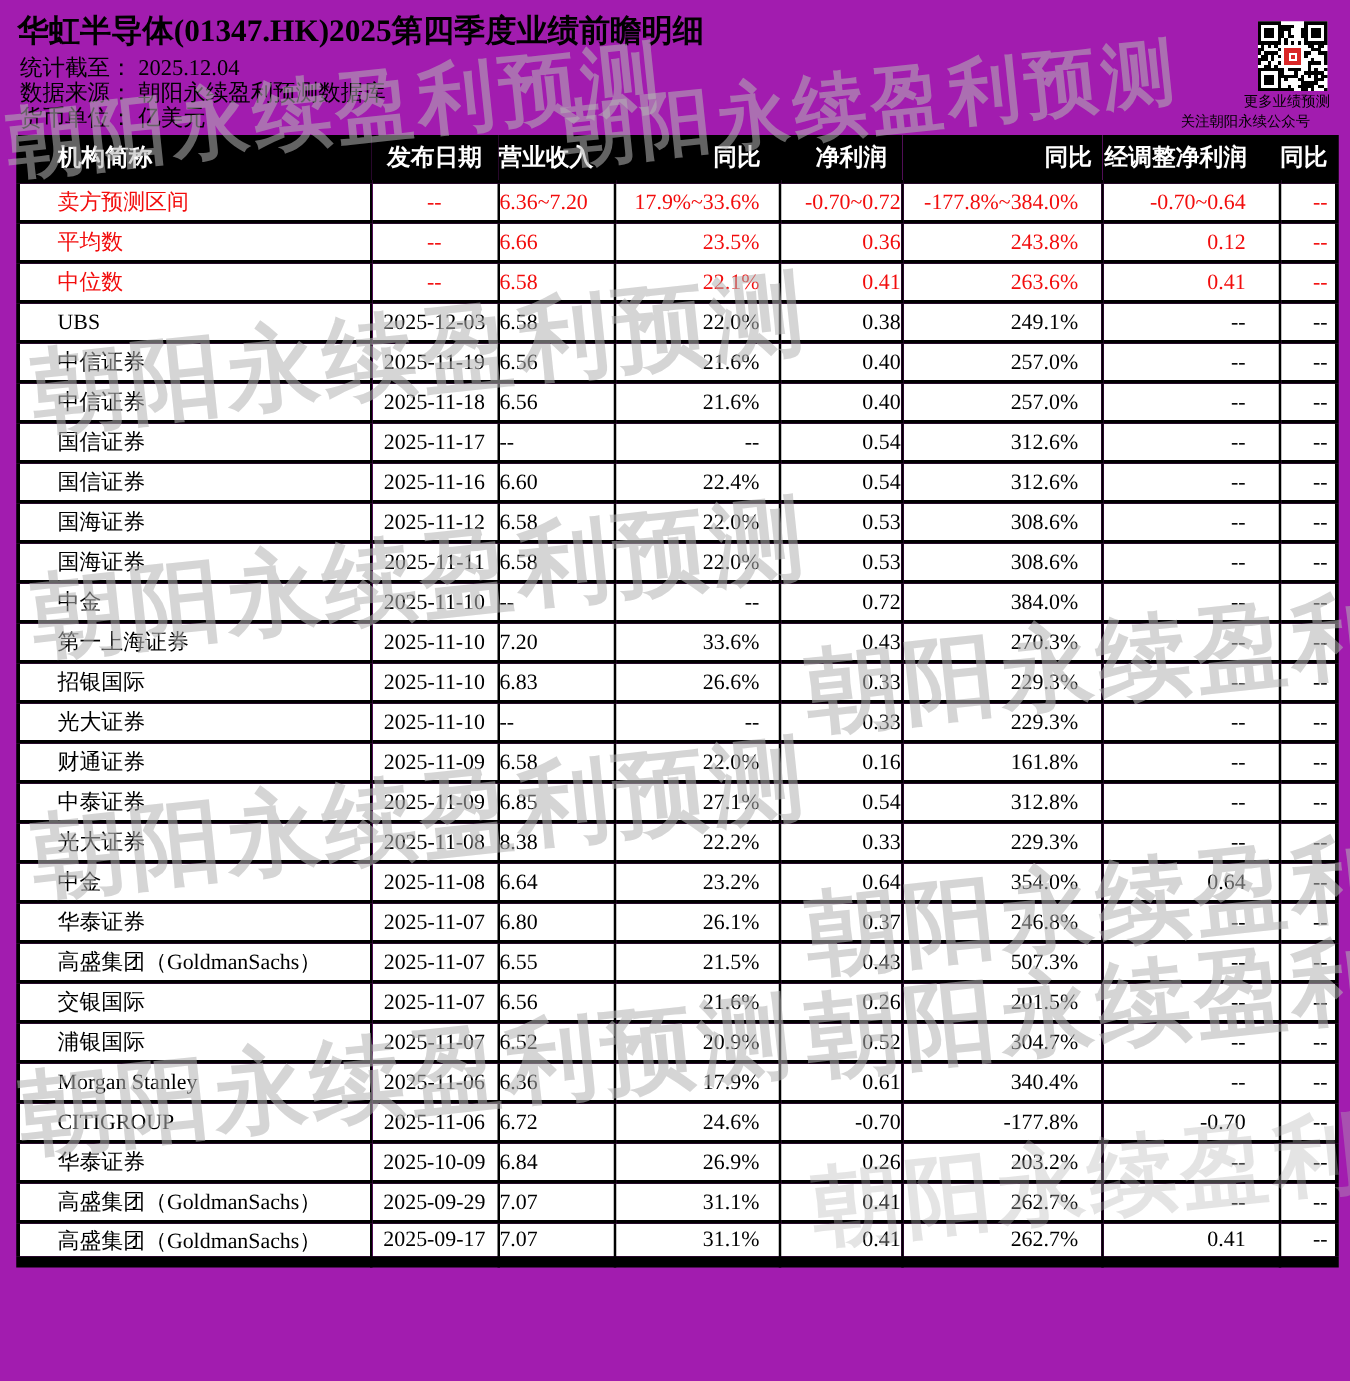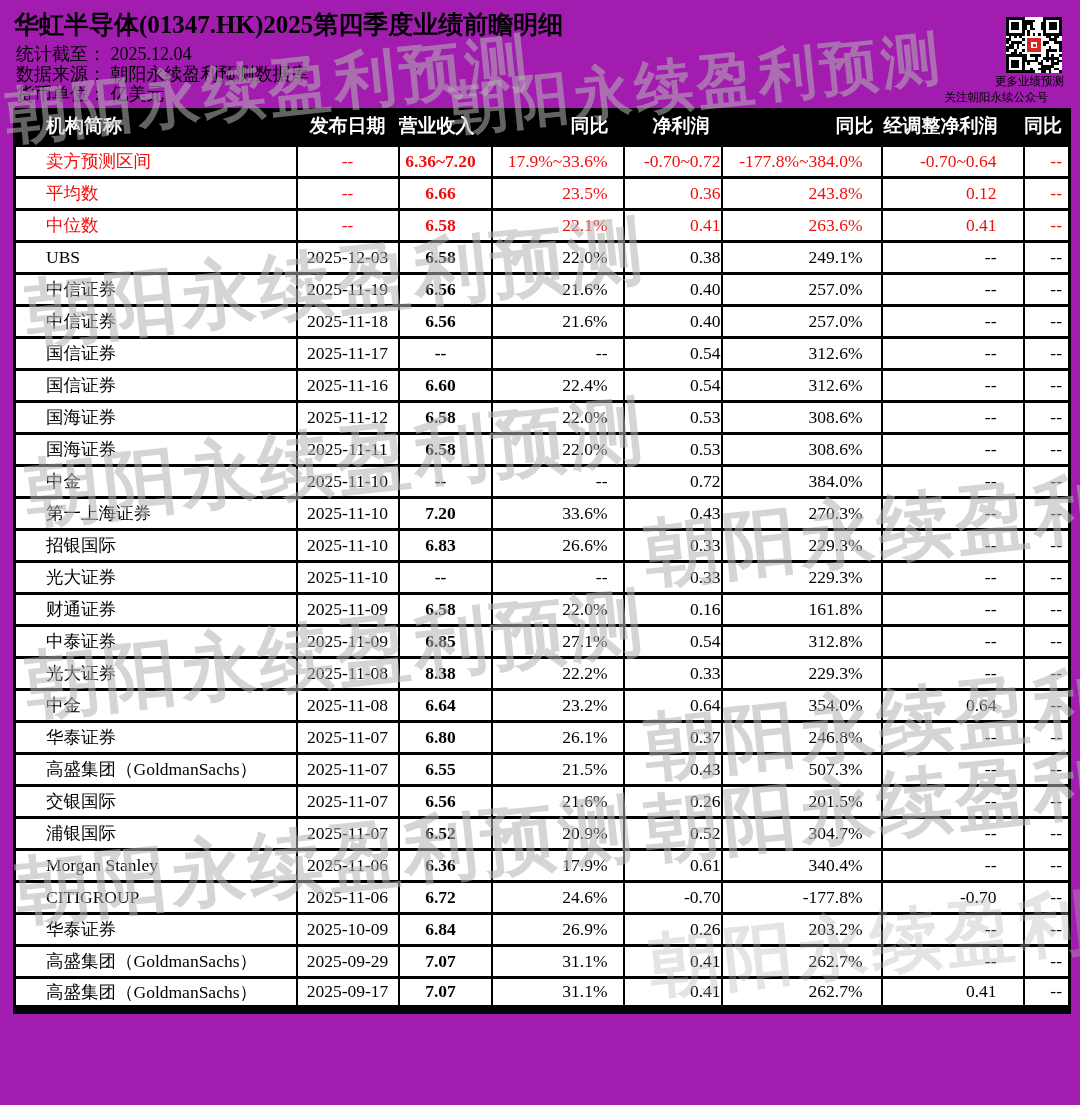--- a/index.html
+++ b/index.html
@@ -38,21 +38,21 @@
   }
   #forecast-table tbody td {
     height:32px; font-size:17.5px;
     border:2px solid #000; border-top:3px solid #000;
     white-space:nowrap; overflow:hidden; background:#fff;
   }
   #forecast-table tbody tr.highlight td { color:var(--accent-red,#f00); }
 
   .c0 { text-align:left;  padding-left:30px; }
   .c1 { text-align:center; }
-  .c2 { text-align:center; padding-right:9px;font-weight:bold;  }
+  .c2 { text-align:left; padding-right:9px;  }
   .c3 { text-align:right; padding-right:15px; }
   .c4 { text-align:right; }
   .c5 { text-align:right; padding-right:18px; }
   .c6 { text-align:right; padding-right:26px;font-family:Liberation Serif, serif; }
   .c7 { text-align:right; padding-right:6px;  }
   th.c2 { text-align:left; padding-right:0; }
   th.c4 { padding-right:12px; }
   th.c5 { padding-right:8px; }
 
   

